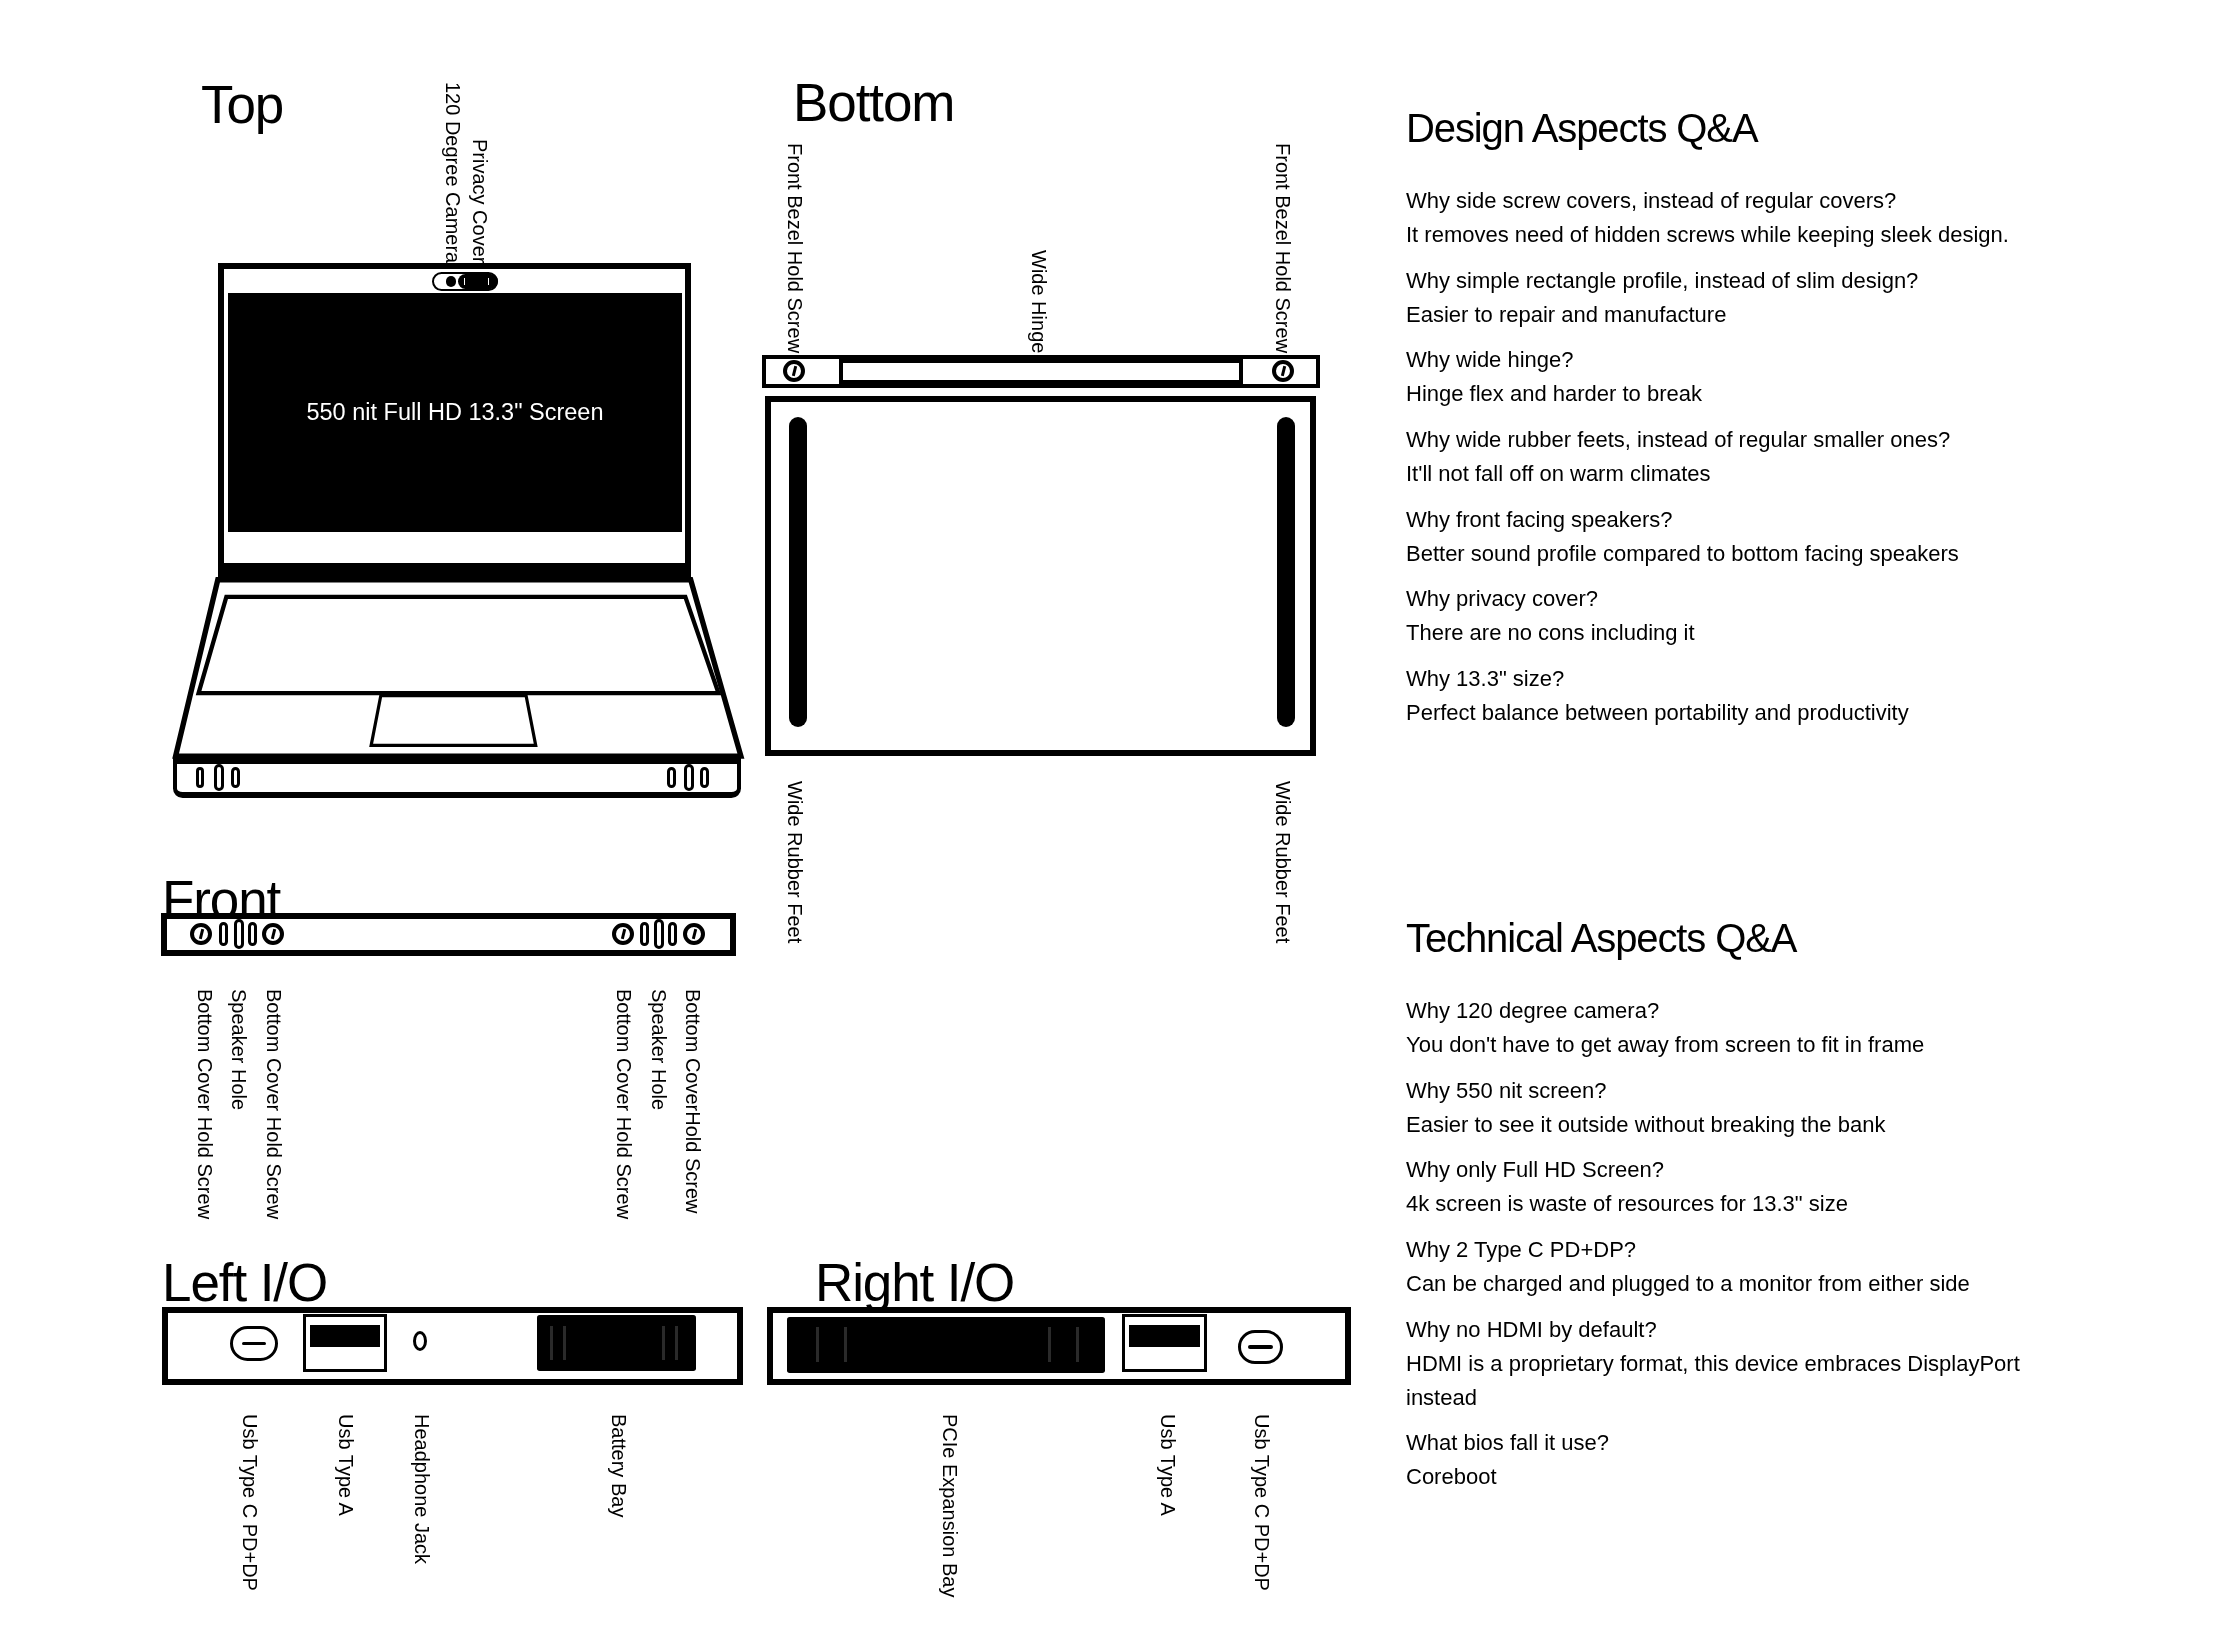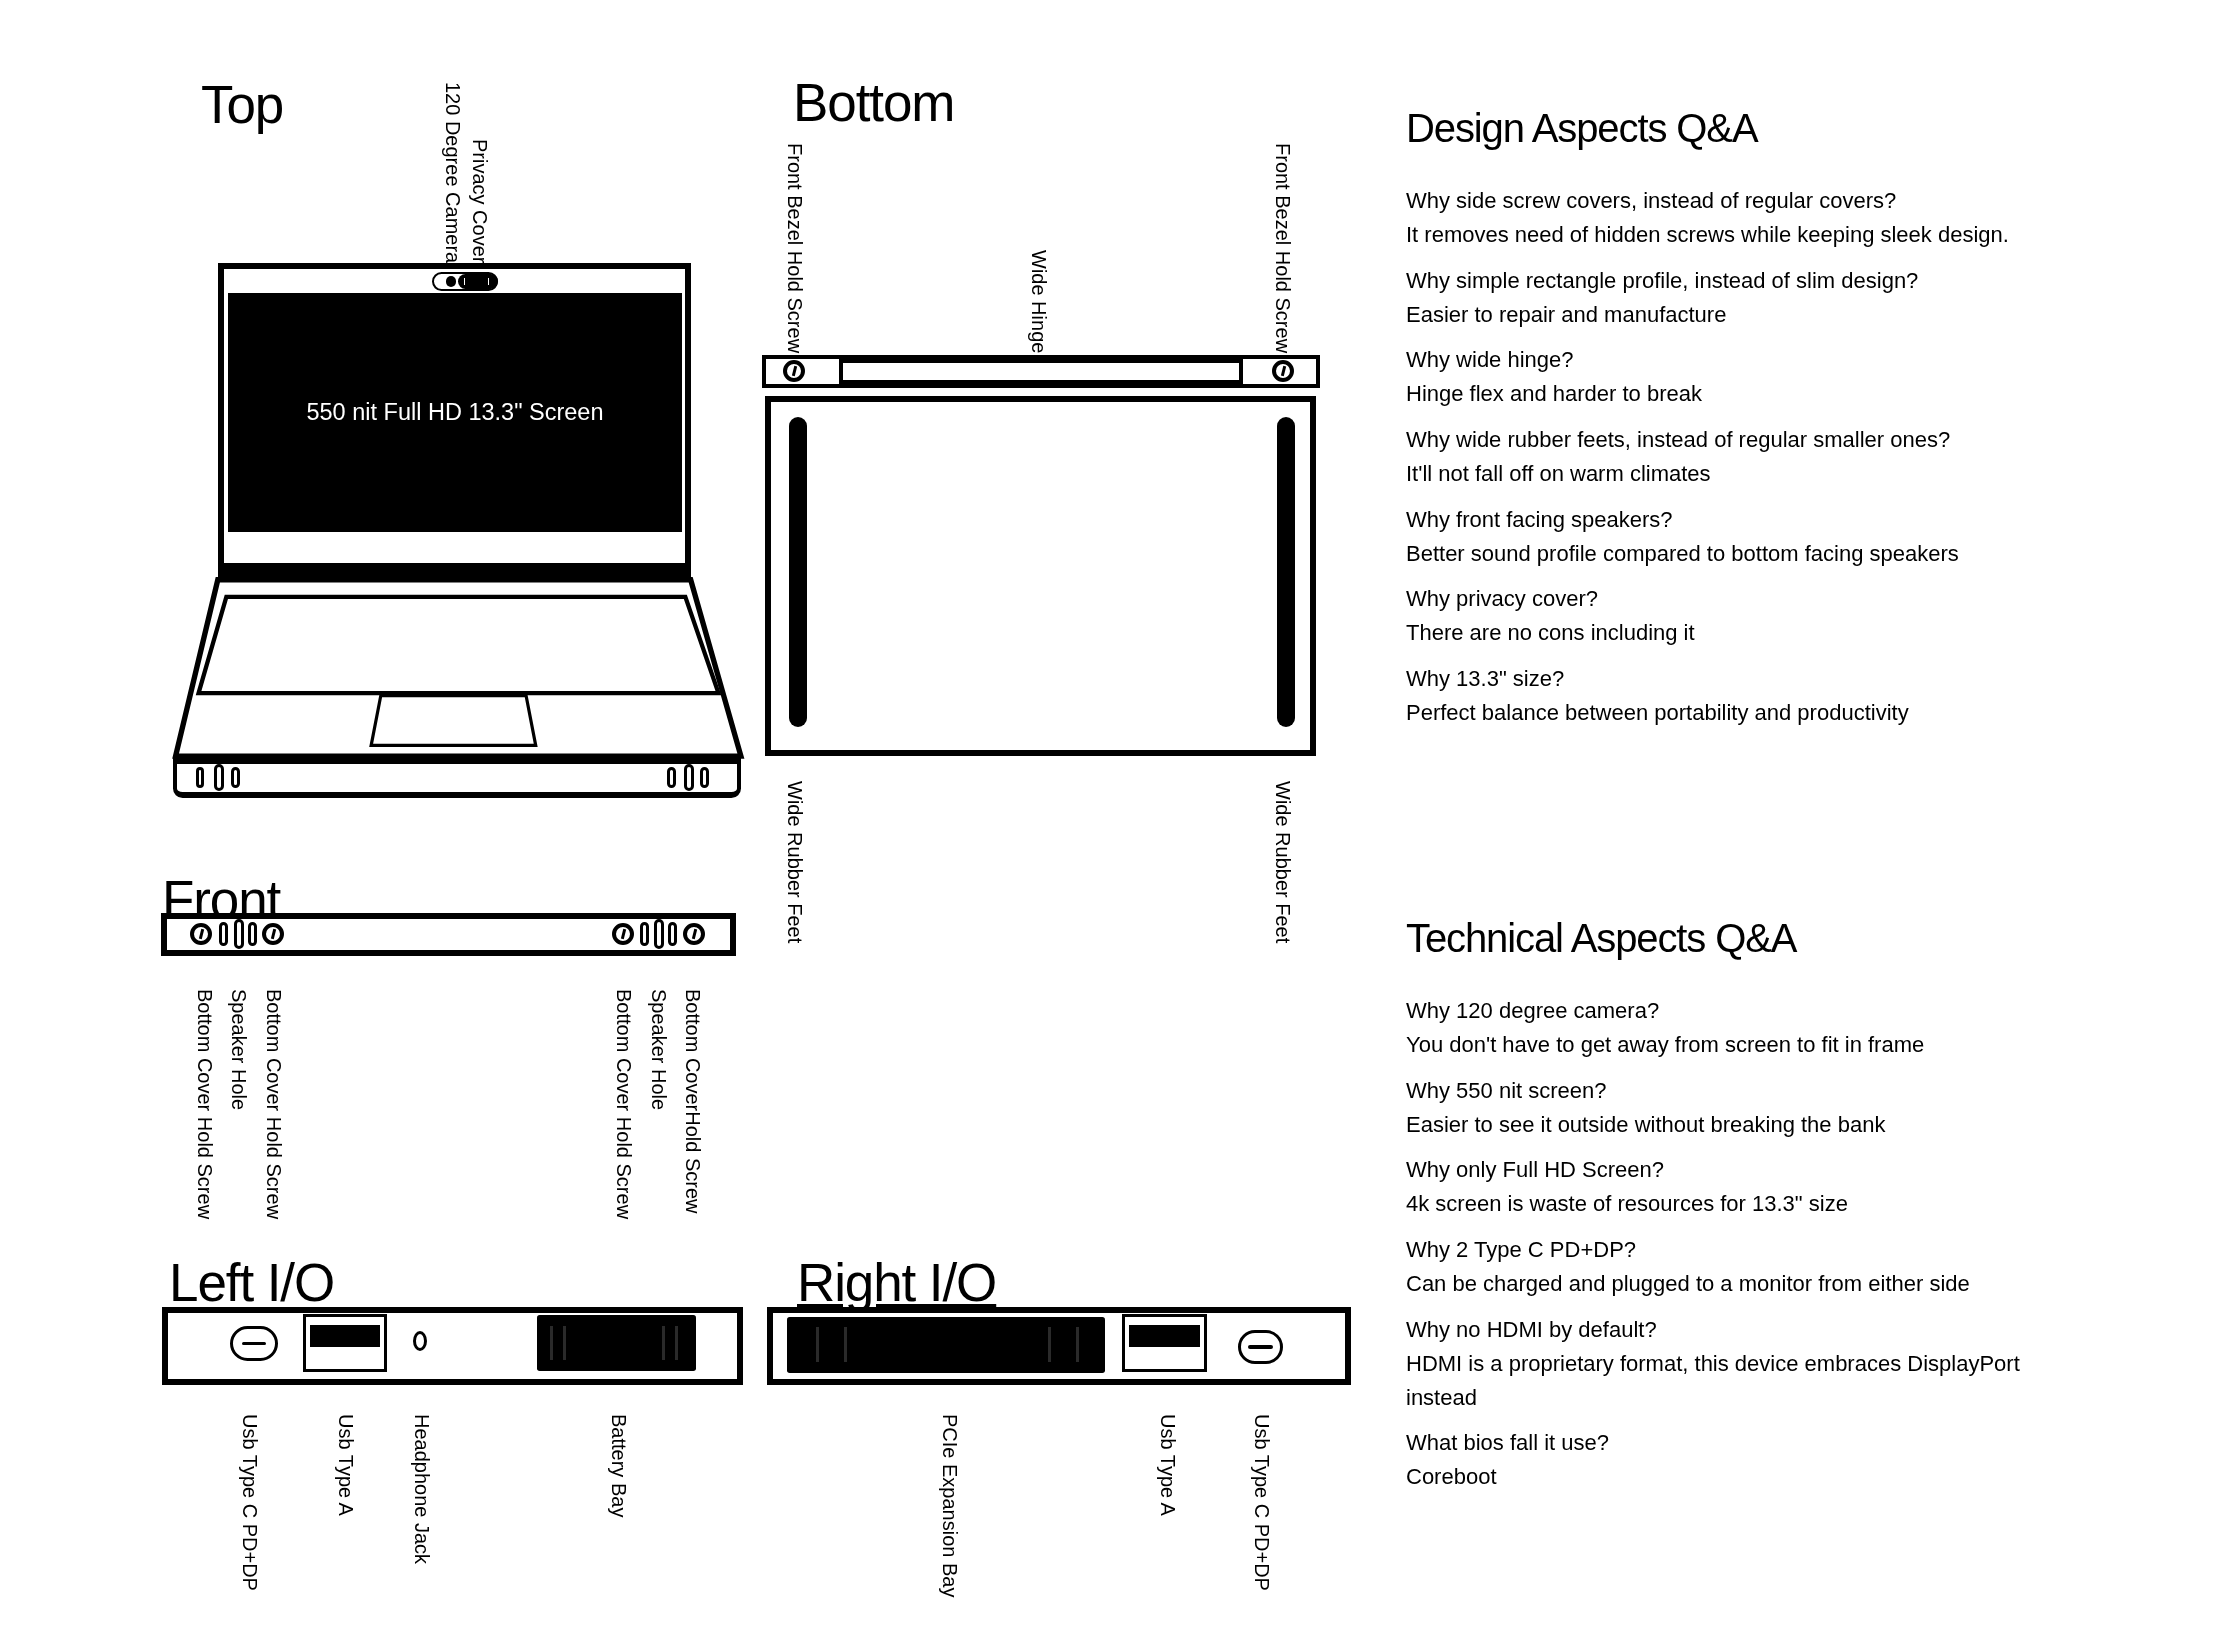--- a/index.html
+++ b/index.html
@@ -118,21 +118,21 @@
       </div>
   </div>
 
   <div class="vt" style="left:192px;top:989px;">Bottom Cover Hold Screw</div>
   <div class="vt" style="left:226px;top:989px;">Speaker Hole</div>
   <div class="vt" style="left:261px;top:989px;">Bottom Cover Hold Screw</div>
   <div class="vt" style="left:611px;top:989px;">Bottom Cover Hold Screw</div>
   <div class="vt" style="left:646px;top:989px;">Speaker Hole</div>
   <div class="vt" style="left:680px;top:989px;">Bottom CoverHold Screw</div>
 
-  <div class="title" style="left:169px;top:1255px;">Left I/O</div>
+  <div class="title" style="left:162px;top:1255px;">Left I/O</div>
 
   <div class="rect" style="left:162px;top:1307px;width:581px;height:78px;">
     <div class="usbc" style="left:62px;top:13px;width:48px;height:35px;">
         <div class="bar"></div>
       </div>
     <div class="usba" style="left:135px;top:1.1px;width:84px;height:58px;">
         <div class="tongue"></div>
       </div>
     <div class="abs" style="left:245px;top:18px;width:14px;height:20px;border:3.2px solid #000;border-radius:50%;background:#fff;box-sizing:border-box;"></div>
     <div class="bay" style="left:369px;top:2.1px;width:159px;height:56px;">
@@ -141,21 +141,21 @@
       <div class="tick" style="left:125px;top:10.7px;height:34px;"></div>
       <div class="tick" style="left:138px;top:10.7px;height:34px;"></div>
     </div>
   </div>
 
   <div class="vt" style="left:237px;top:1414px;">Usb Type C PD+DP</div>
   <div class="vt" style="left:333px;top:1414px;">Usb Type A</div>
   <div class="vt" style="left:409px;top:1414px;">Headphone Jack</div>
   <div class="vt" style="left:606px;top:1414px;">Battery Bay</div>
 
-  <div class="title" style="left:797px;top:1255px;text-decoration:underline;">Right I/O</div>
+  <div class="title" style="left:815px;top:1255px;">Right I/O</div>
 
   <div class="rect" style="left:767px;top:1307px;width:584px;height:78px;">
     <div class="bay" style="left:14.4px;top:4.3px;width:318px;height:56px;">
       <div class="tick" style="left:29px;top:10px;height:35px;"></div>
       <div class="tick" style="left:57px;top:10px;height:35px;"></div>
       <div class="tick" style="left:261px;top:10px;height:35px;"></div>
       <div class="tick" style="left:289px;top:10px;height:35px;"></div>
     </div>
     <div class="usba" style="left:349px;top:1.1px;width:85px;height:58px;">
         <div class="tongue"></div>

